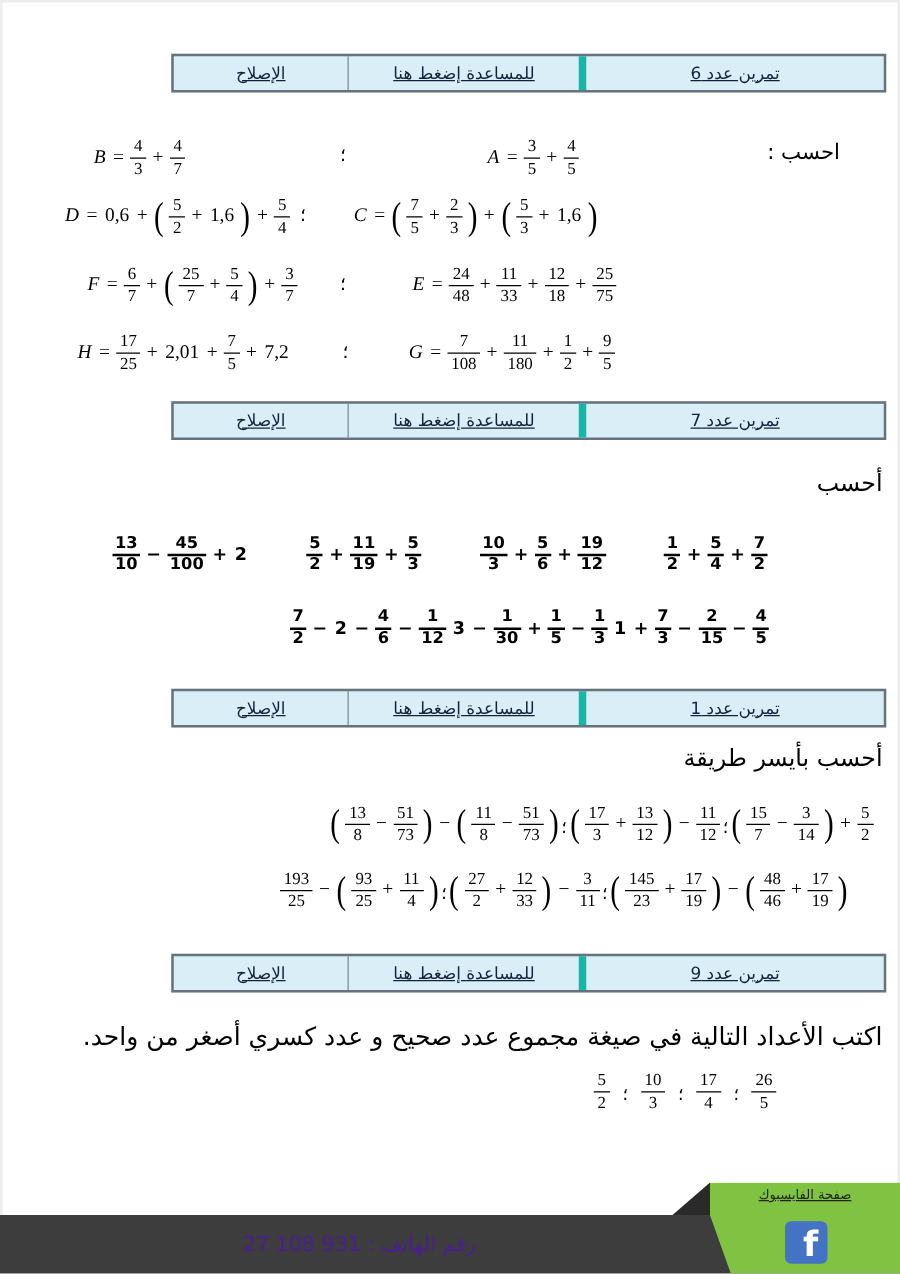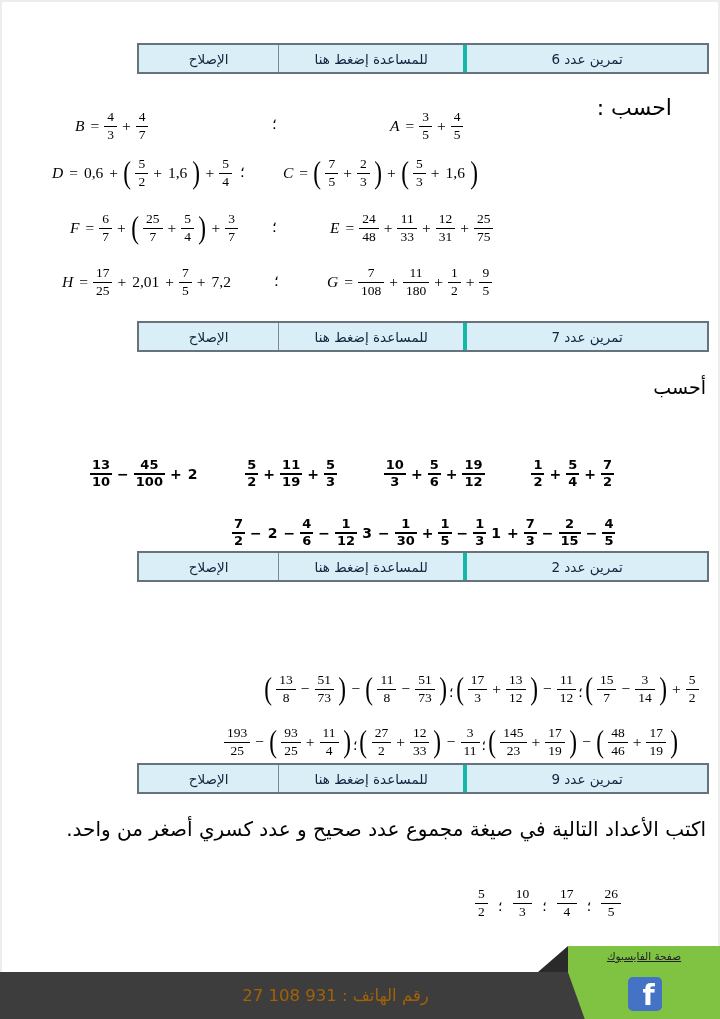--- a/index.html
+++ b/index.html
@@ -3,50 +3,50 @@
 <meta charset="utf-8">
 <style>
   html,body{margin:0;padding:0;background:#fff;}
   .page{position:relative;width:720px;height:1019px;background:#fff;overflow:hidden;
         font-family:"DejaVu Sans",sans-serif;color:#000;
         box-shadow:inset 0 0 0 2px #ededed;}
   
   .hdr{position:absolute;left:137px;width:568px;height:27px;display:flex;direction:ltr;
        border:2px solid #66727c;background:#d9eef7;box-sizing:content-box;}
   .hdr .c{display:flex;align-items:center;justify-content:center;
-          font-size:13.5px;color:#10243e;direction:rtl;white-space:nowrap;}
+          font-size:13.5px;color:#10243e;direction:rtl;white-space:nowrap;text-decoration:underline;}
   .hdr .c1{width:24.5%;border-right:1px solid #7d8a90;}
-  .hdr .c2{width:32.4%;border-right:4px solid #14b8a6;}
+  .hdr .c2{width:32.4%;border-right:6px solid #14b8a6;}
   .hdr .c3{flex:1;}
   
   .ar{position:absolute;direction:rtl;color:#000;white-space:nowrap;}
   
   .m{position:absolute;display:inline-flex;align-items:center;height:44px;
      font-family:"Liberation Serif",serif;font-size:15.5px;direction:ltr;white-space:nowrap;}
   .m .frac{display:inline-flex;flex-direction:column;text-align:center;margin:0 2px;
            font-size:13.5px;line-height:1.2;}
   .m .fn{display:block;padding:0 3px;border-bottom:1px solid #000;}
   .m .fd{display:block;padding:0 3px;}
   .m .tvar{font-style:italic;margin-right:3px;}
   .m .top{margin:0 3px;}
   .m .paren{font-size:200%;font-weight:300;margin:0 1px;transform:scaleX(.75);}
   
   .mb{position:static;height:40px;font-family:"DejaVu Sans",sans-serif;font-weight:700;
       font-size:14px;}
   .mb .frac{font-size:13px;line-height:1.15;}
   .mb .fn{border-bottom:2px solid #000;padding:0 2px;}
   .mb .fd{padding:0 2px;}
-  .row{position:absolute;display:flex;justify-content:space-between;align-items:center;direction:ltr;margin-top:30px;}
+  .row{position:absolute;display:flex;justify-content:space-between;align-items:center;direction:ltr;}
   .sep{position:absolute;font-family:"Liberation Serif",serif;font-size:15px;color:#000;}
   .sepi{font-family:"Liberation Serif",serif;font-size:14px;margin-top:6px;}
   .inline-m{position:static;}
   
   .bar{position:absolute;left:0;top:972px;width:720px;height:47px;background:#3d3d3d;}
   .phone{position:absolute;left:0;top:972px;width:575px;height:47px;display:flex;
-         align-items:center;justify-content:center;color:#a16207;font-size:16.5px;direction:rtl;margin-left:48px;}
+         align-items:center;justify-content:center;color:#4c1d95;font-size:16.5px;direction:rtl;}
   .fold{position:absolute;left:538px;top:946px;width:30px;height:26px;background:#2a2a2a;
         clip-path:polygon(100% 0,100% 100%,0 100%);}
   .green{position:absolute;left:568px;top:946px;width:152px;height:73px;background:#80c342;
          clip-path:polygon(0 0,100% 0,100% 100%,11% 100%,0 36%);}
   .fbl{margin-top:4px;text-align:center;font-size:10.5px;color:#222;direction:rtl;text-decoration:underline;}
   .fbicon{position:absolute;left:628px;top:977px;width:34px;height:34px;background:#4472c4;
           border-radius:5px;overflow:hidden;display:flex;justify-content:center;cursor:pointer;}
   .fbicon span{color:#fff;font-weight:700;font-size:28px;line-height:37px;margin-left:7px;
                font-family:"DejaVu Sans",sans-serif;}
 </style>
@@ -54,21 +54,21 @@
 <body>
 
 <div class="page">
 
   <div class="hdr" style="top:43px">
     <div class="c c1">الإصلاح</div>
     <div class="c c2">للمساعدة إضغط هنا</div>
     <div class="c c3">تمرين عدد 6</div>
   </div>
 
-  <div class="ar" style="top:95px;right:48px;font-size:22px">احسب :</div>
+  <div class="ar" style="top:112px;right:48px;font-size:17px">احسب :</div>
 
   <span class="m" style="left:390px;top:104px">
       <span class="tvar">A</span>
       <span class="top">=</span>
       <span class="frac">
         <span class="fn">3</span>
         <span class="fd">5</span>
       </span>
       <span class="top">+</span>
       <span class="frac">
@@ -144,21 +144,21 @@
         <span class="fd">48</span>
       </span>
       <span class="top">+</span>
       <span class="frac">
         <span class="fn">11</span>
         <span class="fd">33</span>
       </span>
       <span class="top">+</span>
       <span class="frac">
         <span class="fn">12</span>
-        <span class="fd">31</span>
+        <span class="fd">18</span>
       </span>
       <span class="top">+</span>
       <span class="frac">
         <span class="fn">25</span>
         <span class="fd">75</span>
       </span>
     </span>
   <span class="m" style="left:70px;top:206px">
       <span class="tvar">F</span>
       <span class="top">=</span>
@@ -352,23 +352,24 @@
         <span class="frac">
           <span class="fn">4</span>
           <span class="fd">5</span>
         </span>
       </span>
   </div>
 
   <div class="hdr" style="top:551px">
     <div class="c c1">الإصلاح</div>
     <div class="c c2">للمساعدة إضغط هنا</div>
-    <div class="c c3">تمرين عدد 2</div>
-  </div>
-
+    <div class="c c3">تمرين عدد 1</div>
+  </div>
+
+  <div class="ar" style="top:596px;right:14px;font-size:19px">أحسب بأيسر طريقة</div>
 
   <div class="row" style="left:262px;top:637px;width:418px">
     <span class="m inline-m">
         <span class="paren">(</span>
         <span class="frac">
           <span class="fn">13</span>
           <span class="fd">8</span>
         </span>
         <span class="top">−</span>
         <span class="frac">

